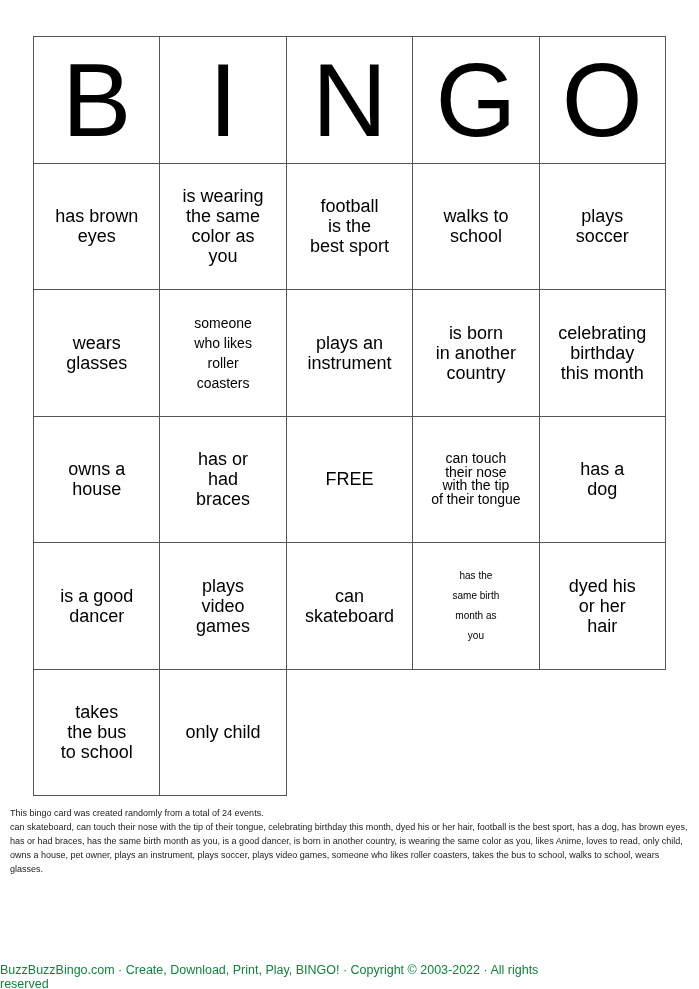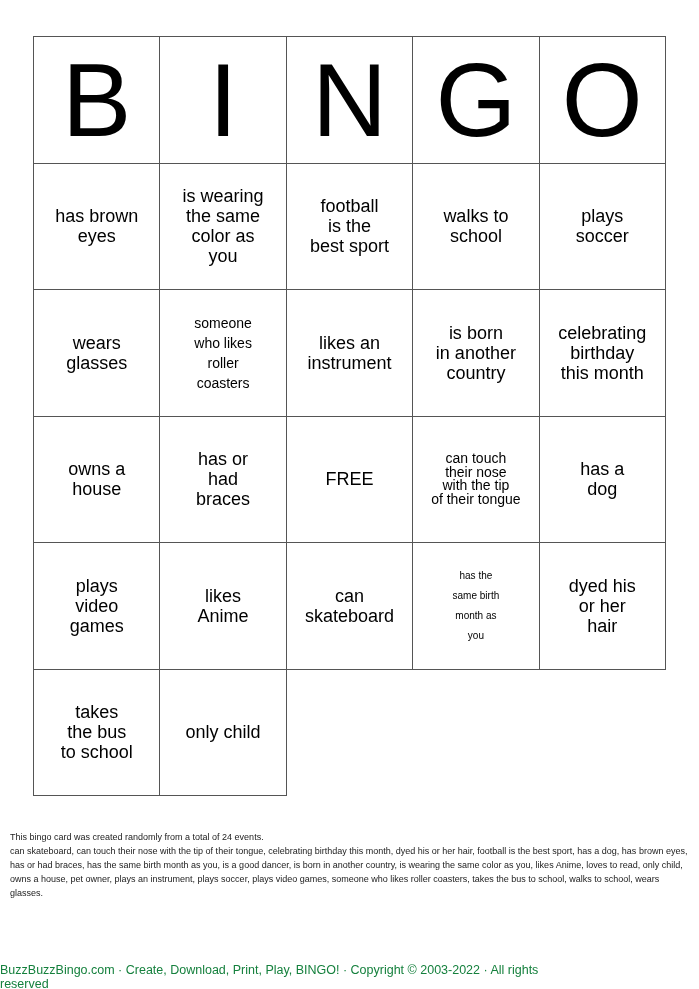--- a/index.html
+++ b/index.html
@@ -1,21 +1,21 @@
 <!DOCTYPE html>
 <html><head>
 <meta charset="utf-8">
 <style>
   html,body{margin:0;padding:0;background:#fff;}
   body{width:699px;height:989px;position:relative;overflow:hidden;font-family:"Liberation Sans",sans-serif;color:#000;}
   .grid{position:absolute;left:33px;top:36px;width:633px;height:760px;display:grid;grid-template-columns:repeat(5,1fr);grid-template-rows:repeat(6,1fr);border-top:1px solid #555;border-left:1px solid #555;box-sizing:border-box;}
   .cell{border-right:1px solid #555;border-bottom:1px solid #555;display:flex;align-items:center;justify-content:center;text-align:center;white-space:pre-line;font-size:18px;line-height:20px;padding:0 4px;box-sizing:border-box;}
   .cell.head{font-size:104px;line-height:104px;font-weight:normal;}
   .cell.small{font-size:14px;line-height:13.5px;}
-  .info{position:absolute;left:10px;top:830px;width:680px;font-size:9px;line-height:14px;color:#222;}
+  .info{position:absolute;left:10px;top:806px;width:680px;font-size:9px;line-height:14px;color:#222;}
   .footer{position:absolute;left:0;top:963px;width:567px;font-size:12.5px;color:#15803d;}
 </style>
 </head>
 <body>
 
 <div class="grid">
   <div class="cell head">B</div>
   <div class="cell head">I</div>
   <div class="cell head">N</div>
   <div class="cell head">G</div>
@@ -34,21 +34,21 @@
 school</div>
   <div class="cell">plays
 soccer</div>
 
   <div class="cell">wears
 glasses</div>
   <div class="cell" style="font-size:14px;line-height:20px">someone
 who likes
 roller
 coasters</div>
-  <div class="cell">likes an
+  <div class="cell">plays an
 instrument</div>
   <div class="cell">is born
 in another
 country</div>
   <div class="cell">celebrating
 birthday
 this month</div>
 
   <div class="cell">owns a
 house</div>
@@ -56,25 +56,25 @@
 had
 braces</div>
   <div class="cell">FREE</div>
   <div class="cell small">can touch
 their nose
 with the tip
 of their tongue</div>
 
   <div class="cell">has a
 dog</div>
+  <div class="cell">is a good
+dancer</div>
   <div class="cell">plays
 video
 games</div>
-  <div class="cell">likes
-Anime</div>
   <div class="cell">can
 skateboard</div>
 
   <div class="cell" style="font-size:10px">has the
 same birth
 month as
 you</div>
   <div class="cell">dyed his
 or her
 hair</div>

